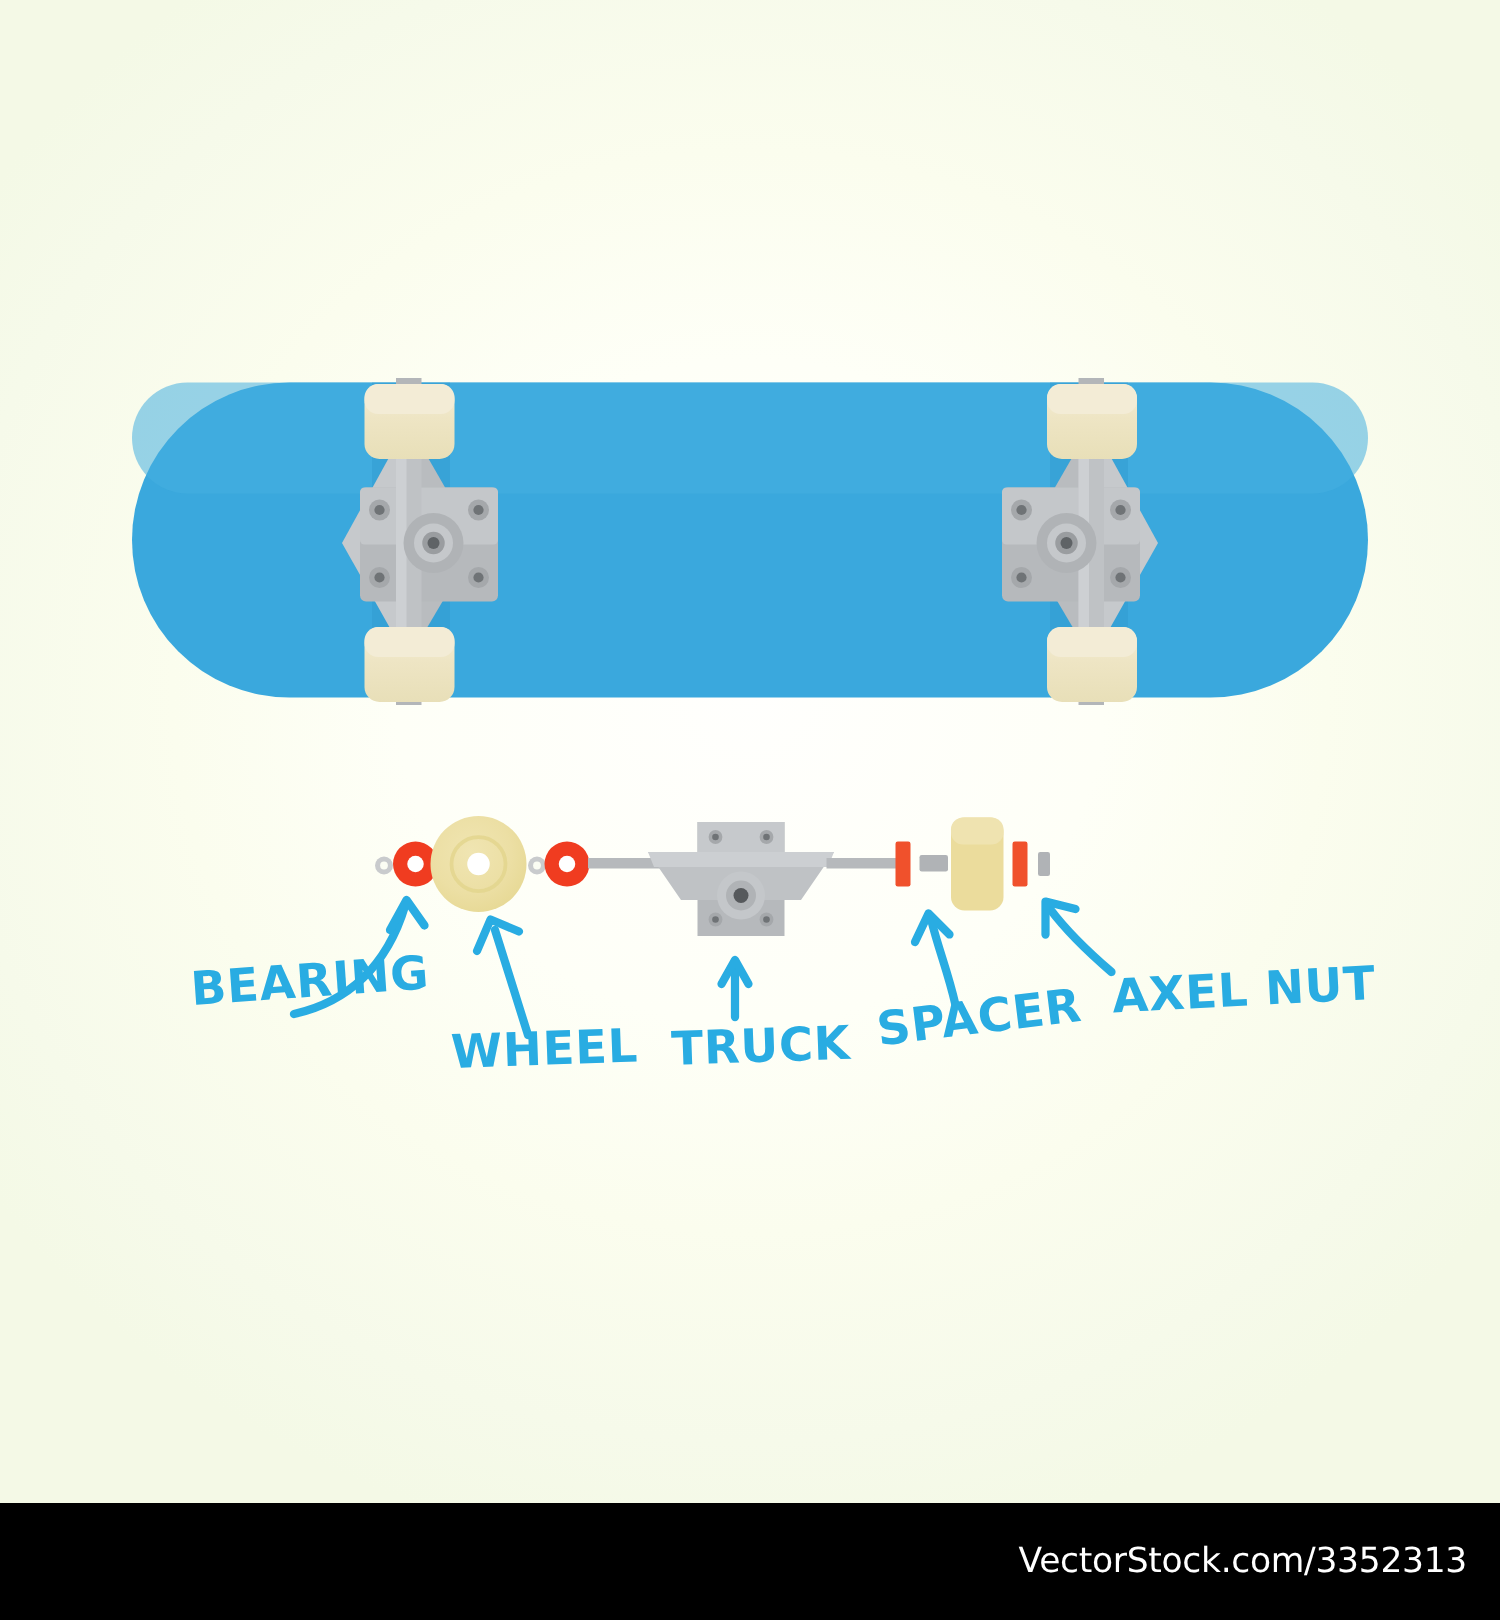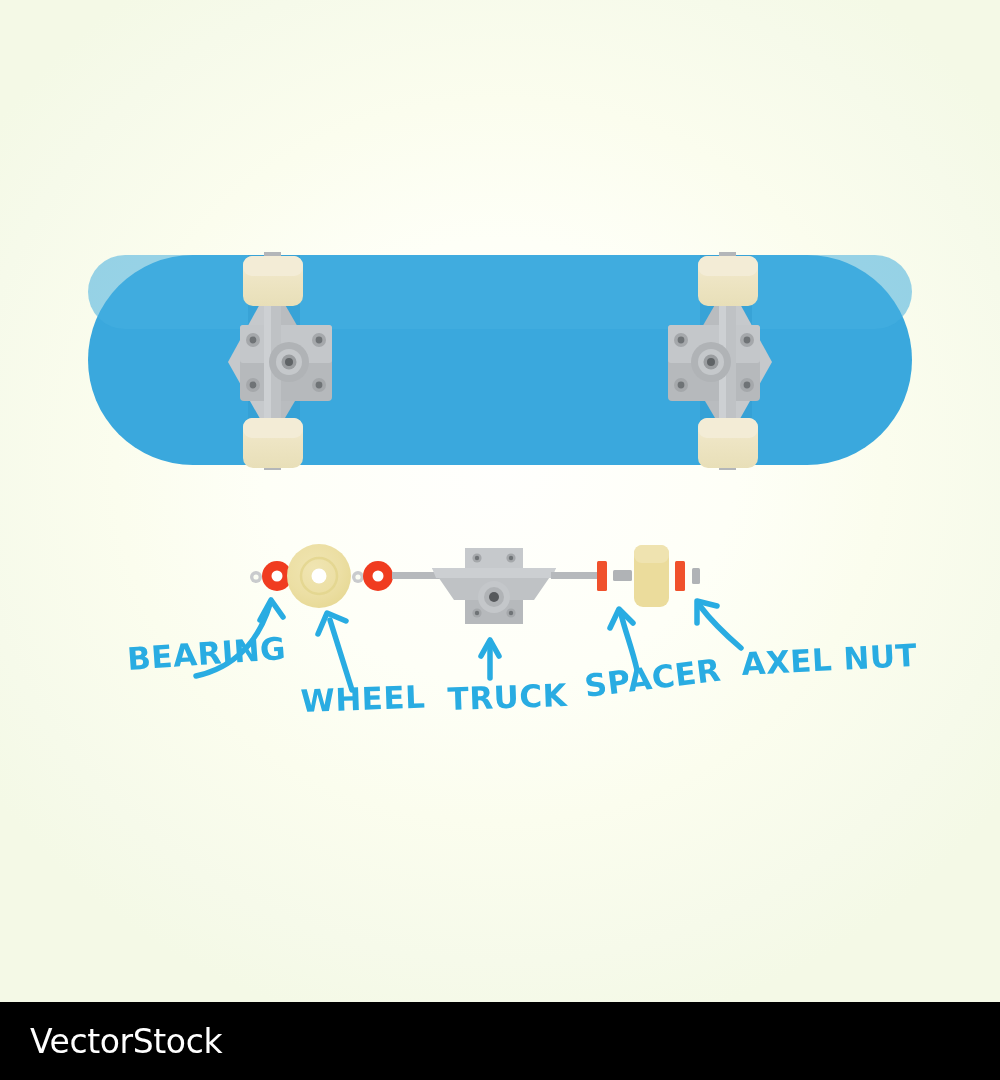--- a/index.html
+++ b/index.html
@@ -251,16 +251,16 @@
 
         <text class="label-text" x="586" y="697" font-size="31" transform="rotate(-7 586 697)">SPACER</text>
 
         <text class="label-text" x="742" y="675" font-size="31" transform="rotate(-3 742 675)">AXEL NUT</text>
       </g>
 
     </svg>
   </div>
 
   <div class="footer-bar">
-    <div class="footer-brand">VectorStock</div>
+    <div class="footer-url">VectorStock.com/3352313</div>
   </div>
 
 </div>
 
 </body></html>

